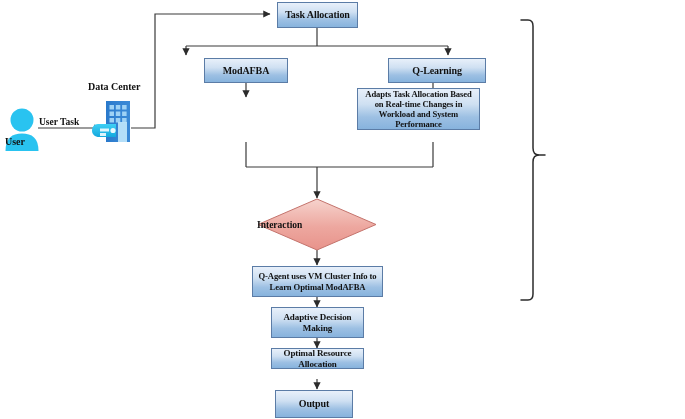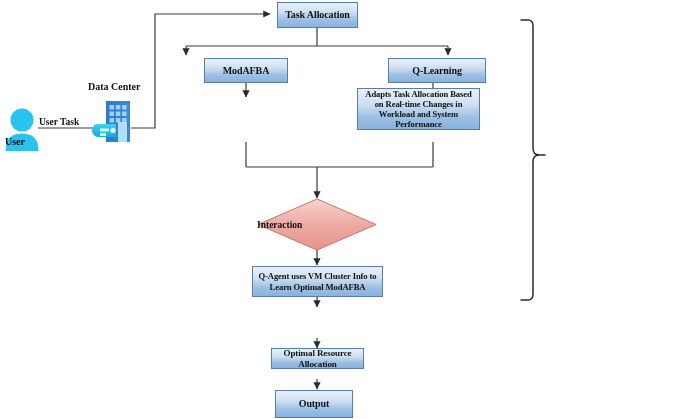--- a/index.html
+++ b/index.html
@@ -156,20 +156,23 @@
       </defs>
       <path d="M60,1 L119,26.5 L60,52 L1,26.5 Z" fill="url(#dg)" stroke="#c4736c" stroke-width="1"></path>
     </svg>
     <span>Interaction</span>
   </div>
 
   <div class="node" style="left:252px;top:266px;width:131px;height:31px;font-size:8.6px;">
     <span>Q-Agent uses VM Cluster Info to Learn Optimal ModAFBA</span>
   </div>
 
+  <div class="node" style="left:271px;top:307px;width:93px;height:31px;font-size:9px;">
+    <span>Adaptive Decision Making</span>
+  </div>
 
   <div class="node" style="left:271px;top:348px;width:93px;height:21px;font-size:9px;">
     <span>Optimal Resource Allocation</span>
   </div>
 
   <div class="node" style="left:275px;top:390px;width:78px;height:28px;font-size:10px;">
     <span>Output</span>
   </div>
 
 </div>

